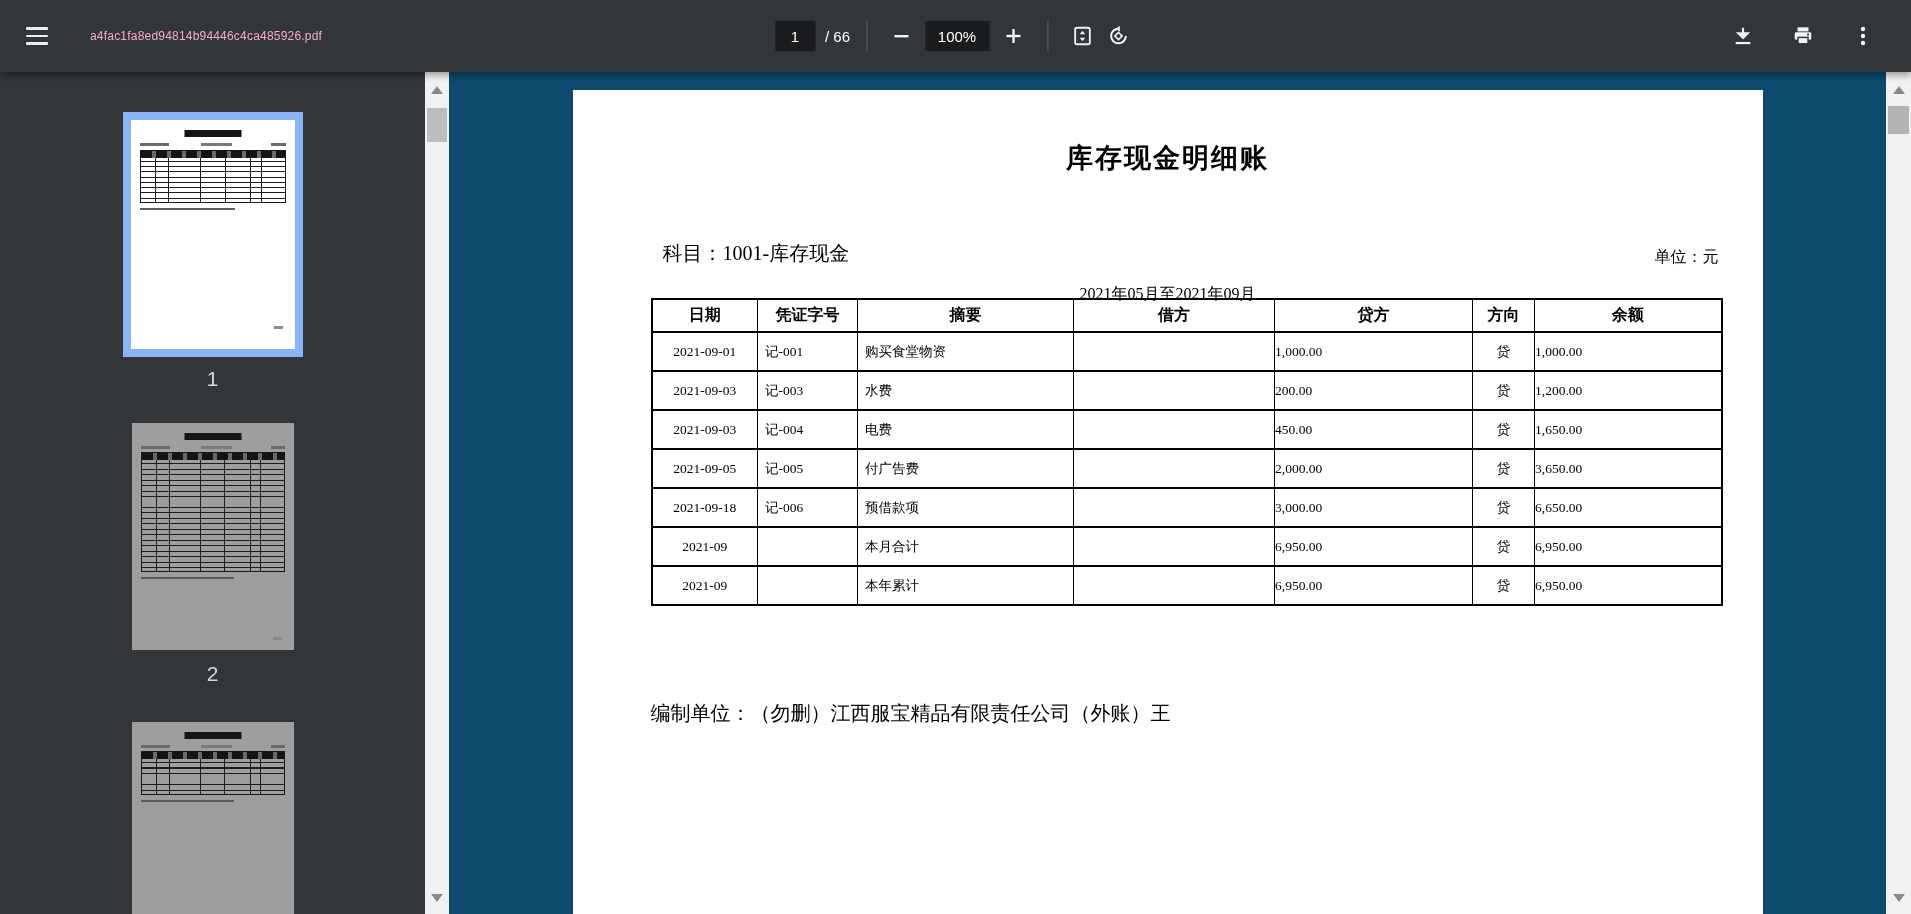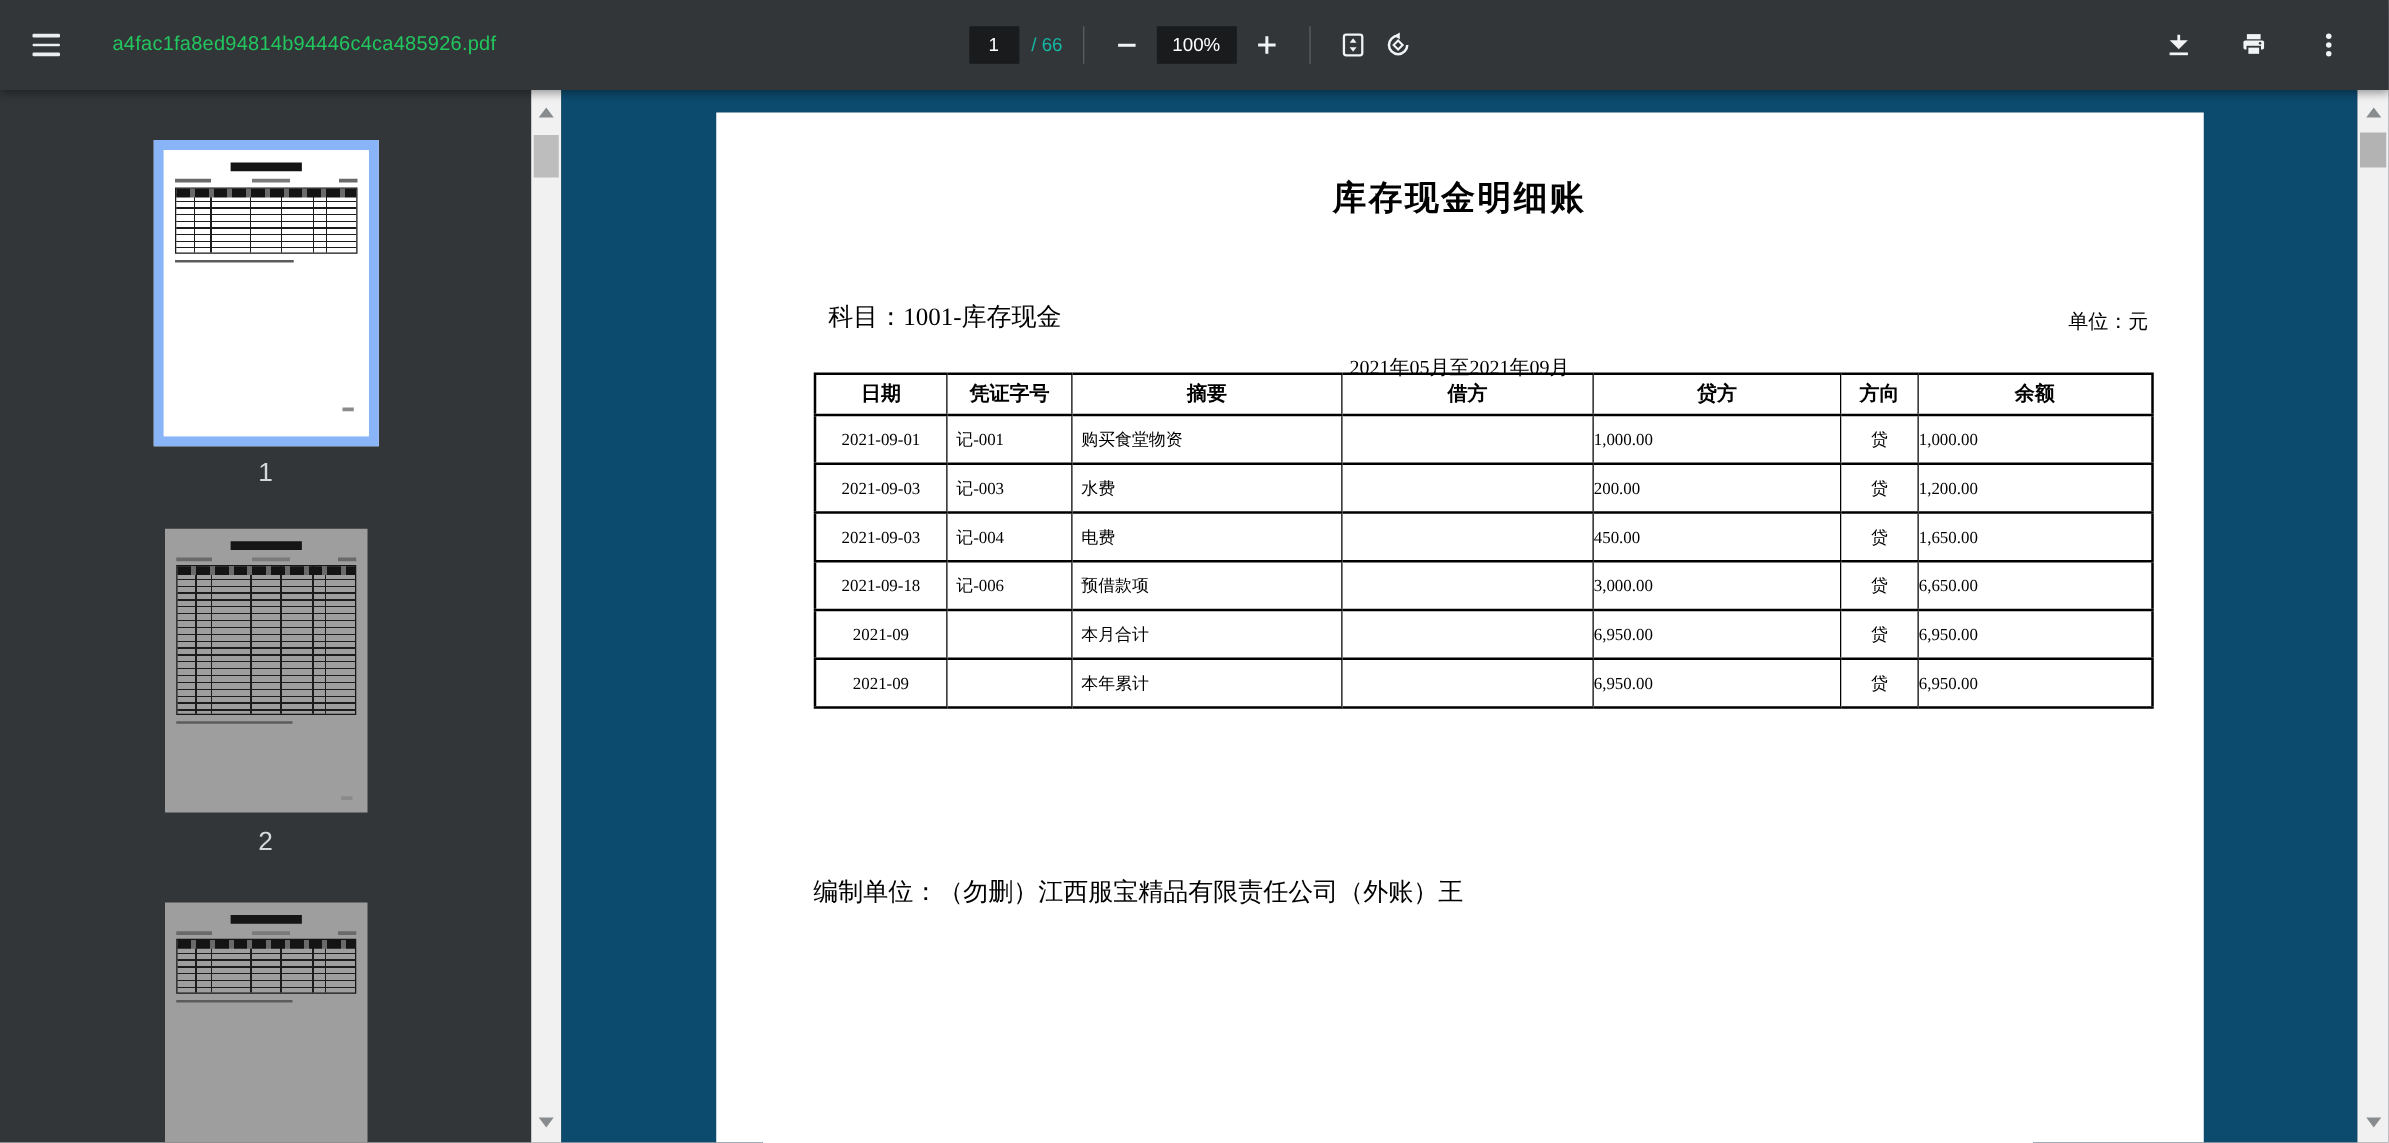--- a/index.html
+++ b/index.html
@@ -6,27 +6,27 @@
   html,body { width:1911px; height:914px; overflow:hidden; }
   body { position:relative; background:#525659; font-family:"Liberation Sans", sans-serif; }
 
   
   .toolbar { position:absolute; top:0; left:0; right:0; height:72px; background:#323639;
              display:flex; align-items:center; z-index:10; box-shadow:0 3px 7px rgba(0,0,0,.38); }
   .tb-left { display:flex; align-items:center; padding-left:26px; }
   .menu-btn { width:34px; height:34px; display:flex; flex-direction:column; justify-content:center;
               gap:5px; background:none; border:none; cursor:pointer; }
   .menu-btn span { display:block; width:22px; height:2.5px; background:#eceef0; border-radius:1px; }
-  .filename { color:#22c55e; font-size:16px; margin-left:30px; font-weight:500; letter-spacing:.2px; }
+  .filename { color:#f9a8d4; font-size:12px; margin-left:30px; font-weight:500; letter-spacing:.2px; }
 
   .tb-center { position:absolute; left:50%; transform:translateX(-50%); display:flex; align-items:center; }
   .num-box { background:#191b1c; color:#fff; height:30px; min-width:40px; padding:0 6px;
              display:flex; align-items:center; justify-content:center; font-size:15px; border:none; }
   .zoom-box { min-width:64px; }
-  .page-total { color:#14b8a6; font-size:15px; margin-left:10px; white-space:pre; }
+  .page-total { color:#ffffff; font-size:15px; margin-left:10px; white-space:pre; }
   .tb-divider { width:1px; height:30px; background:#5d6164; margin:0 16px; }
   .tb-btn { width:36px; height:36px; display:flex; align-items:center; justify-content:center;
             background:none; border:none; cursor:pointer; color:#f1f3f4; }
   .tb-btn svg { display:block; }
   .gap8 { margin:0 6px; }
 
   .tb-right { margin-left:auto; display:flex; align-items:center; gap:24px; padding-right:30px; }
 
   
   .sidebar { position:absolute; top:72px; left:0; width:425px; bottom:0; background:#323639; overflow:hidden; }
@@ -273,20 +273,29 @@
             <tr>
               <td class="al-c">2021-09-03</td>
               <td class="al-l">记-004</td>
               <td class="al-l">电费</td>
               <td class="al-r"></td>
               <td class="al-r">450.00</td>
               <td class="al-c">贷</td>
               <td class="al-r">1,650.00</td>
             </tr>
             <tr>
+              <td class="al-c">2021-09-05</td>
+              <td class="al-l">记-005</td>
+              <td class="al-l">付广告费</td>
+              <td class="al-r"></td>
+              <td class="al-r">2,000.00</td>
+              <td class="al-c">贷</td>
+              <td class="al-r">3,650.00</td>
+            </tr>
+            <tr>
               <td class="al-c">2021-09-18</td>
               <td class="al-l">记-006</td>
               <td class="al-l">预借款项</td>
               <td class="al-r"></td>
               <td class="al-r">3,000.00</td>
               <td class="al-c">贷</td>
               <td class="al-r">6,650.00</td>
             </tr>
             <tr>
               <td class="al-c">2021-09</td>

